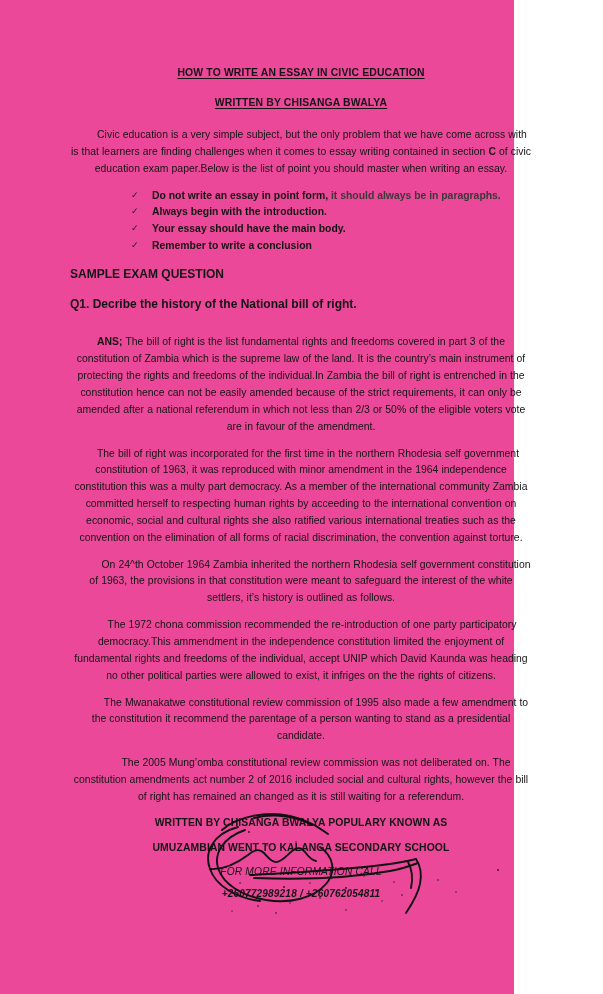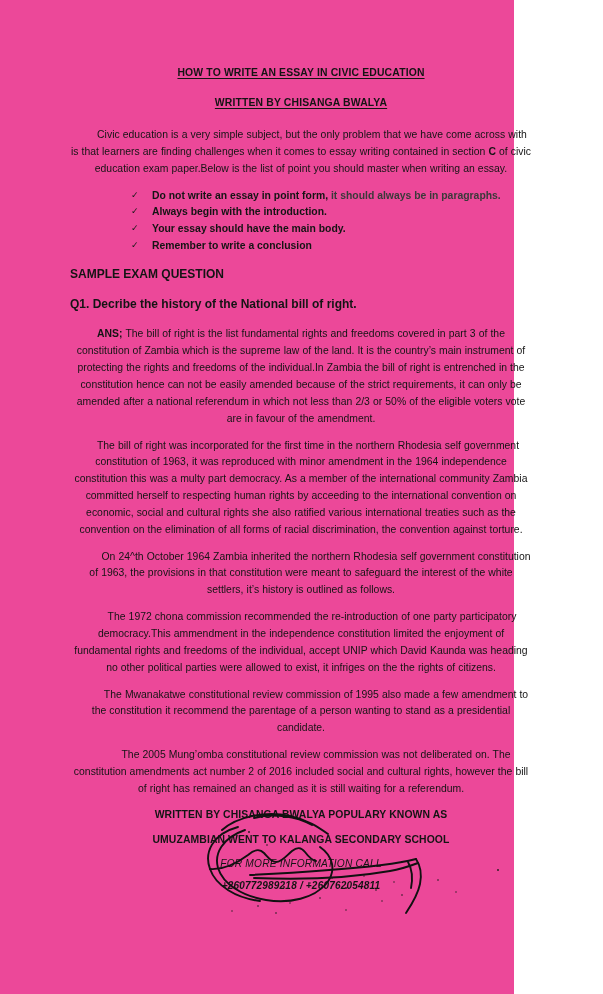--- a/index.html
+++ b/index.html
@@ -92,21 +92,21 @@
   .check-list li .bold-part { font-weight: bold; }
   .check-list li .norm-part { font-weight: bold; color: #3a3a3a; }
 
   
   .sec-label {
     font-size: 12px;
     font-weight: bold;
     margin: 0 0 13px 0;
     line-height: 1.4;
   }
-  .sec-label.q1 { margin-bottom: 14px; }
+  .sec-label.q1 { margin-bottom: 22px; }
 
   
   .footer-block {
     margin-top: 6px;
     text-align: center;
   }
   .footer-block .f-line {
     font-size: 10.4px;
     font-weight: bold;
     line-height: 1.35;

